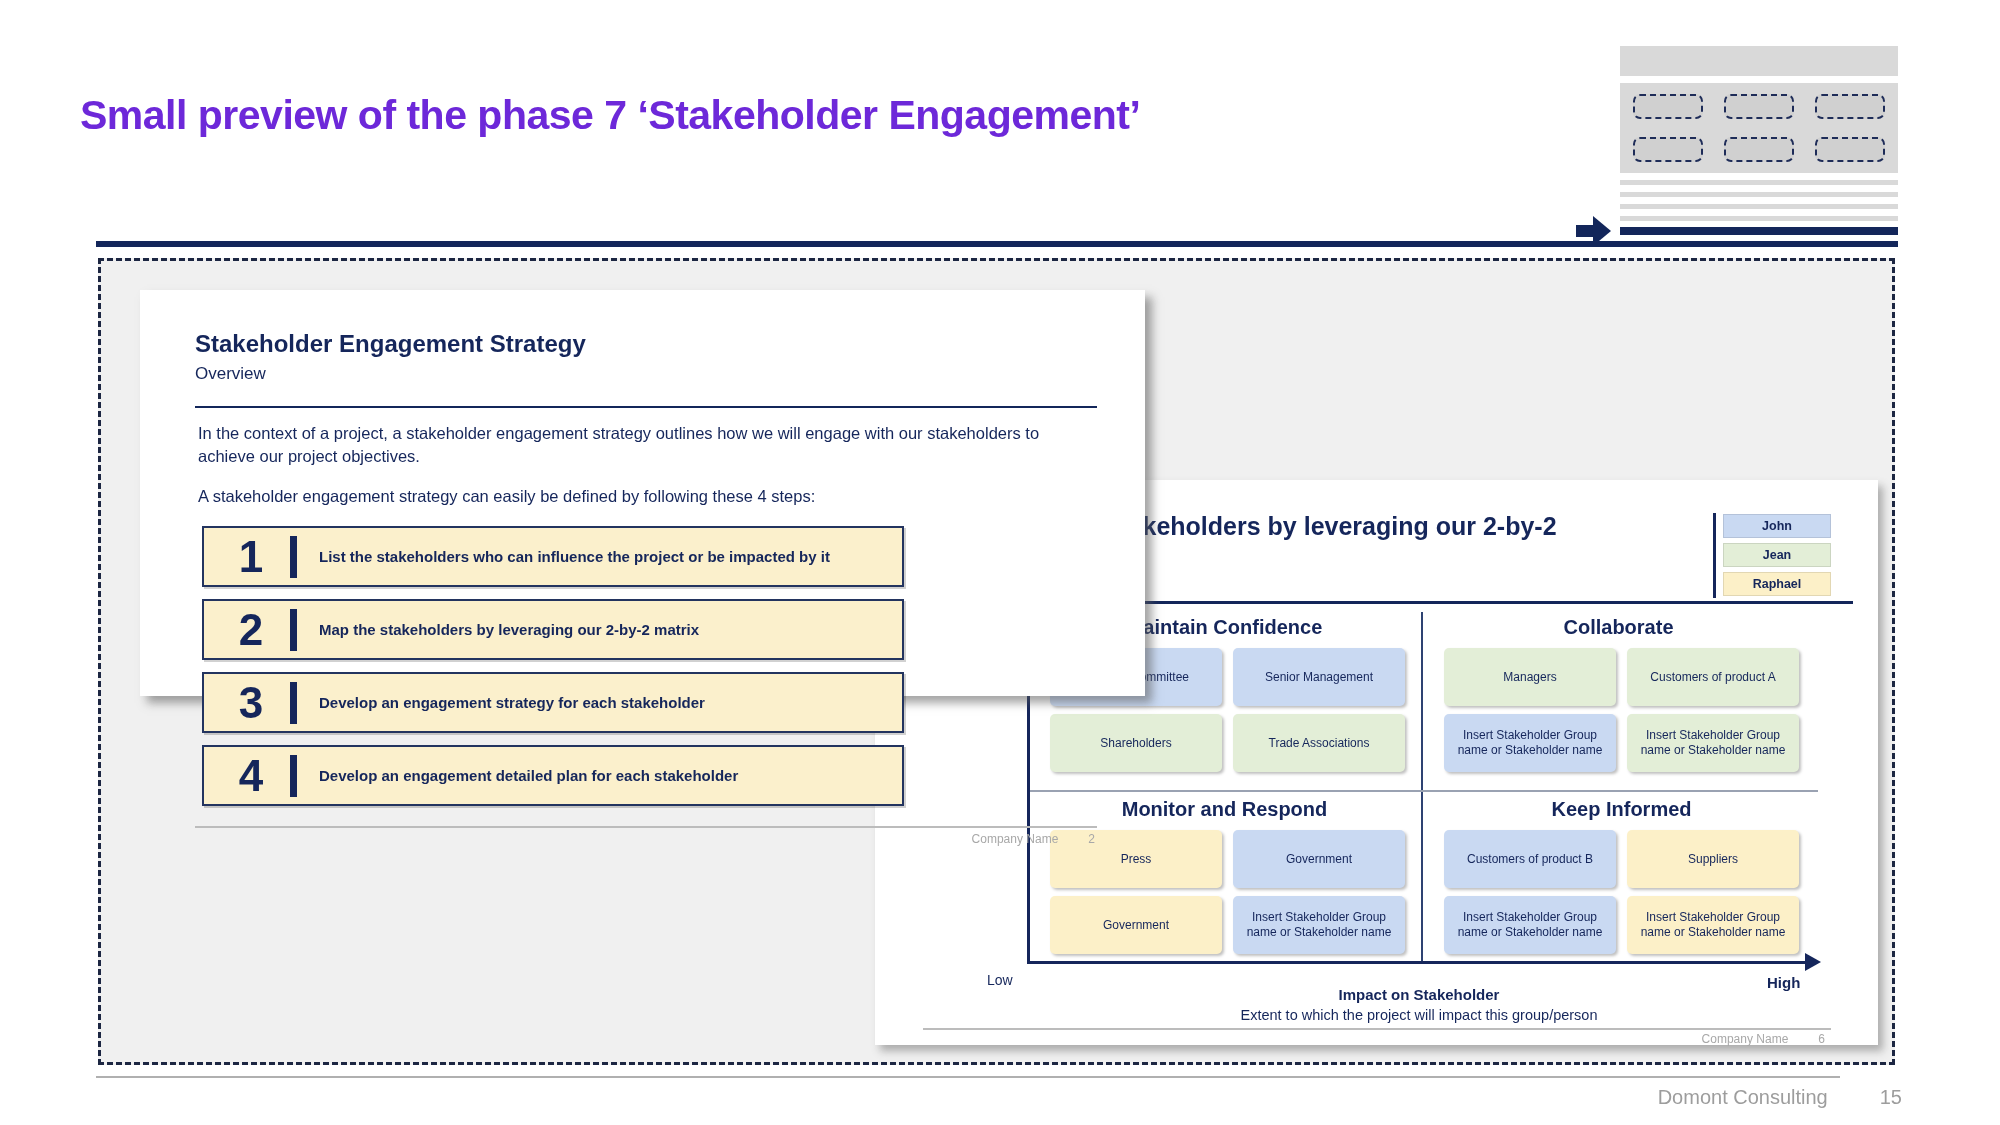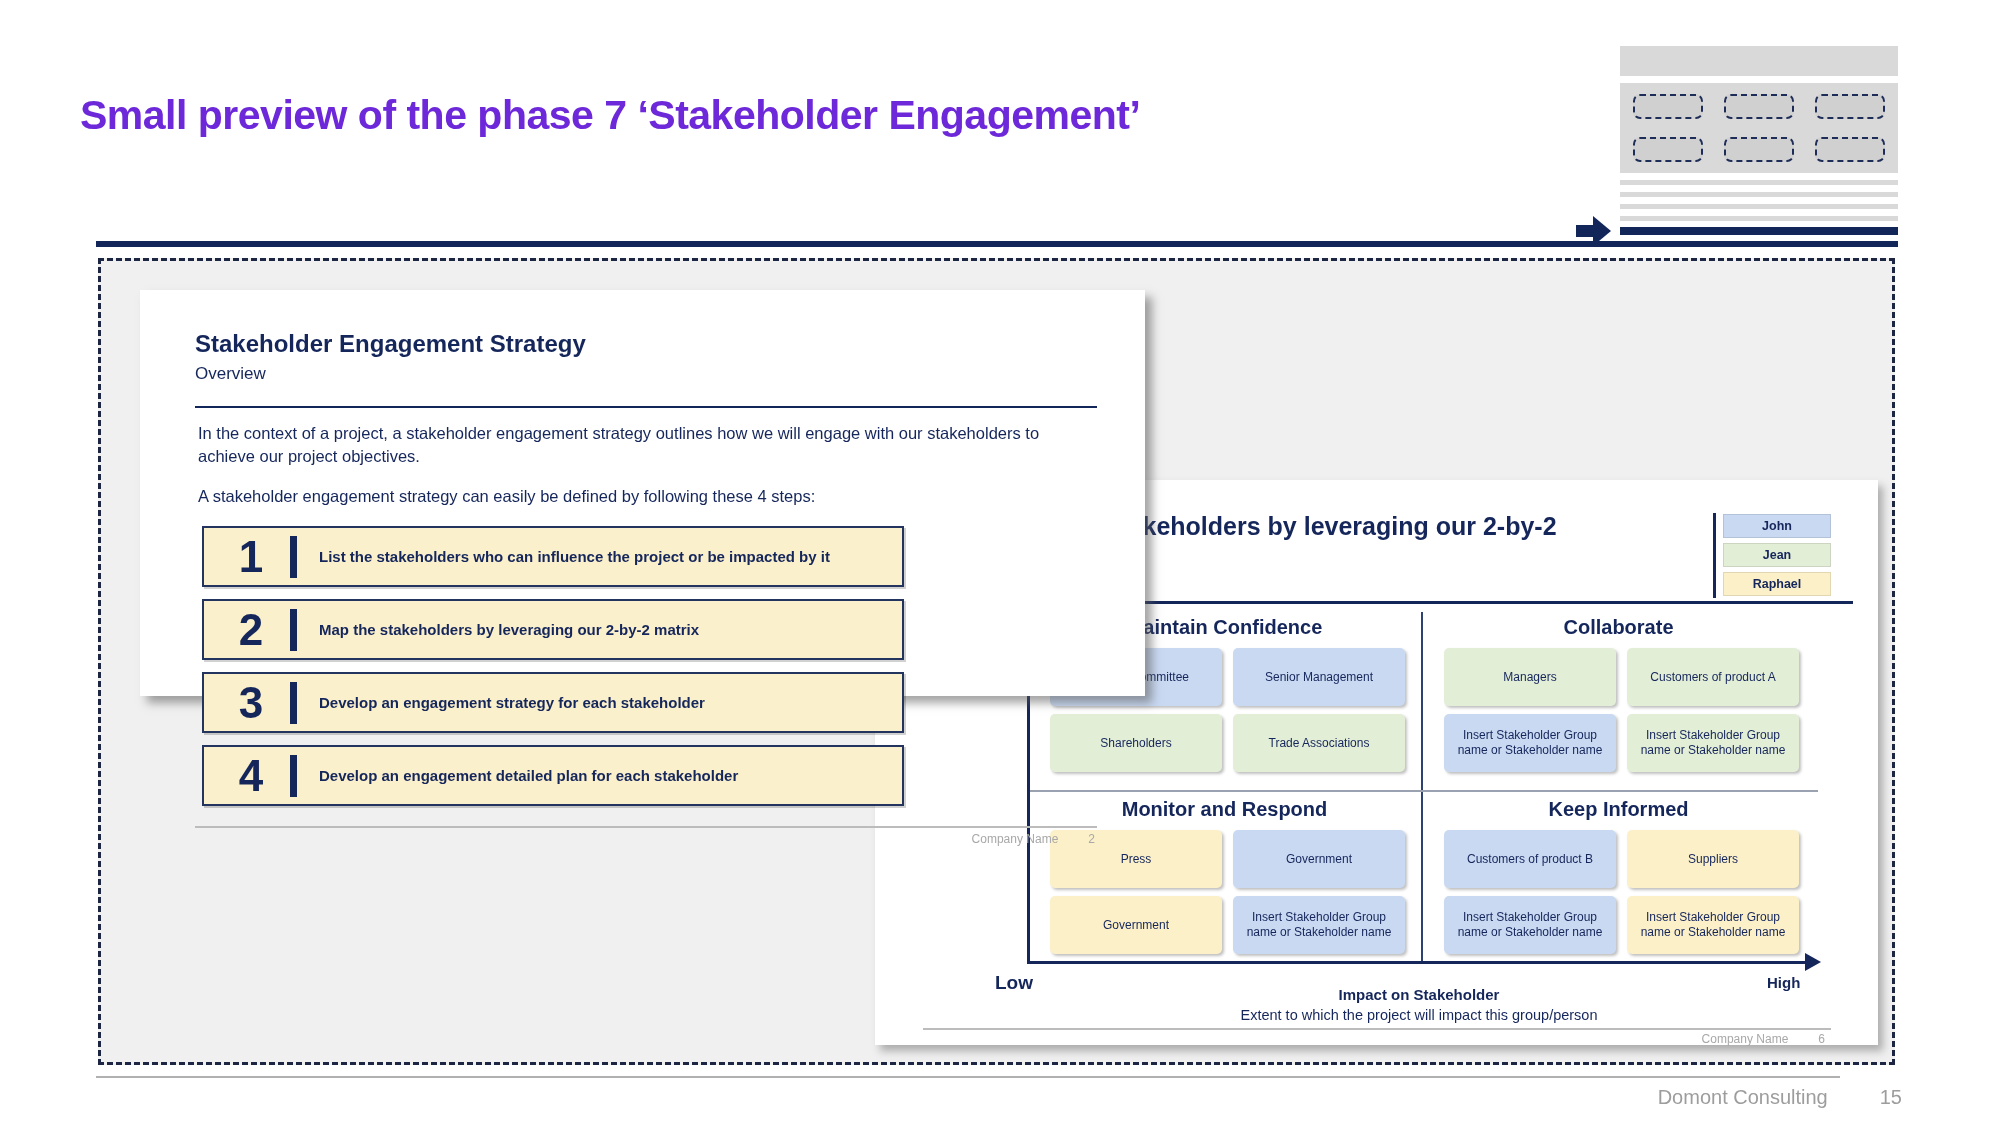--- a/index.html
+++ b/index.html
@@ -57,33 +57,33 @@
   .s2-contact-q{left:698px;top:54px;width:137px;text-align:right;font-size:13.5px;font-weight:bold;line-height:1.25;}
   .s2-vline{left:838px;top:33px;width:3px;height:85px;background:#15265b;}
   .contact-chip{position:absolute;left:848px;width:108px;height:24px;border:1px solid rgba(0,0,0,0.10);
                 box-sizing:border-box;display:flex;align-items:center;justify-content:center;
                 font-size:12.5px;font-weight:bold;}
   .s2-title-rule{left:26px;top:121px;width:952px;height:3px;background:#13265a;}
   .s2-vdiv{left:546px;top:132px;width:2px;height:350px;background:#2e4272;}
   .s2-hdiv{left:153px;top:310px;width:790px;height:2px;background:#9aa2b2;}
   .quad{position:absolute;width:393px;height:176px;}
   .q-tl{left:153px;top:132px;} .q-tr{left:547px;top:132px;}
-  .q-bl{left:153px;top:314px;} .q-br{left:547px;top:314px;}
+  .q-bl{left:153px;top:314px;} .q-br{left:547px;top:314px;padding-left:6px;}
   .quad-title{position:absolute;left:0;top:4px;width:100%;text-align:center;font-size:20px;font-weight:bold;}
   .qbox{position:absolute;width:172px;height:58px;border-radius:5px;box-shadow:2px 2px 3px rgba(0,0,0,0.25);
         display:flex;align-items:center;justify-content:center;text-align:center;
         box-sizing:border-box;padding:2px 5px;font-size:12px;line-height:1.25;}
   .pos-a{left:22px;top:36px;} .pos-b{left:205px;top:36px;}
   .pos-c{left:22px;top:102px;} .pos-d{left:205px;top:102px;}
   .box-blue{background:#c9d9f2;} .box-green{background:#e3eed7;} .box-yellow{background:#fcf0c8;}
   .s2-yaxis{left:152px;top:132px;width:3px;height:352px;background:#15265b;}
   .s2-xaxis{left:152px;top:481px;width:782px;height:3px;background:#15265b;}
   .s2-xarrow{left:930px;top:473px;width:0;height:0;border-left:16px solid #15265b;
              border-top:9px solid transparent;border-bottom:9px solid transparent;}
-  .s2-low{left:120px;top:492px;font-size:19px;font-weight:bold;}
+  .s2-low{left:112px;top:492px;font-size:14px;font-weight:normal;}
   .s2-high{left:892px;top:494px;font-size:15px;font-weight:bold;}
   .s2-axis-title{left:153px;top:506px;width:782px;text-align:center;font-size:15px;font-weight:bold;}
   .s2-axis-sub{left:153px;top:527px;width:782px;text-align:center;font-size:14.5px;}
   .s2-footer-line{left:48px;top:548px;width:908px;height:2px;background:#bcbcbc;}
   .s2-footer{left:700px;top:552px;width:250px;}
 </style>
 </head>
 <body>
 
 <div class="stage">

